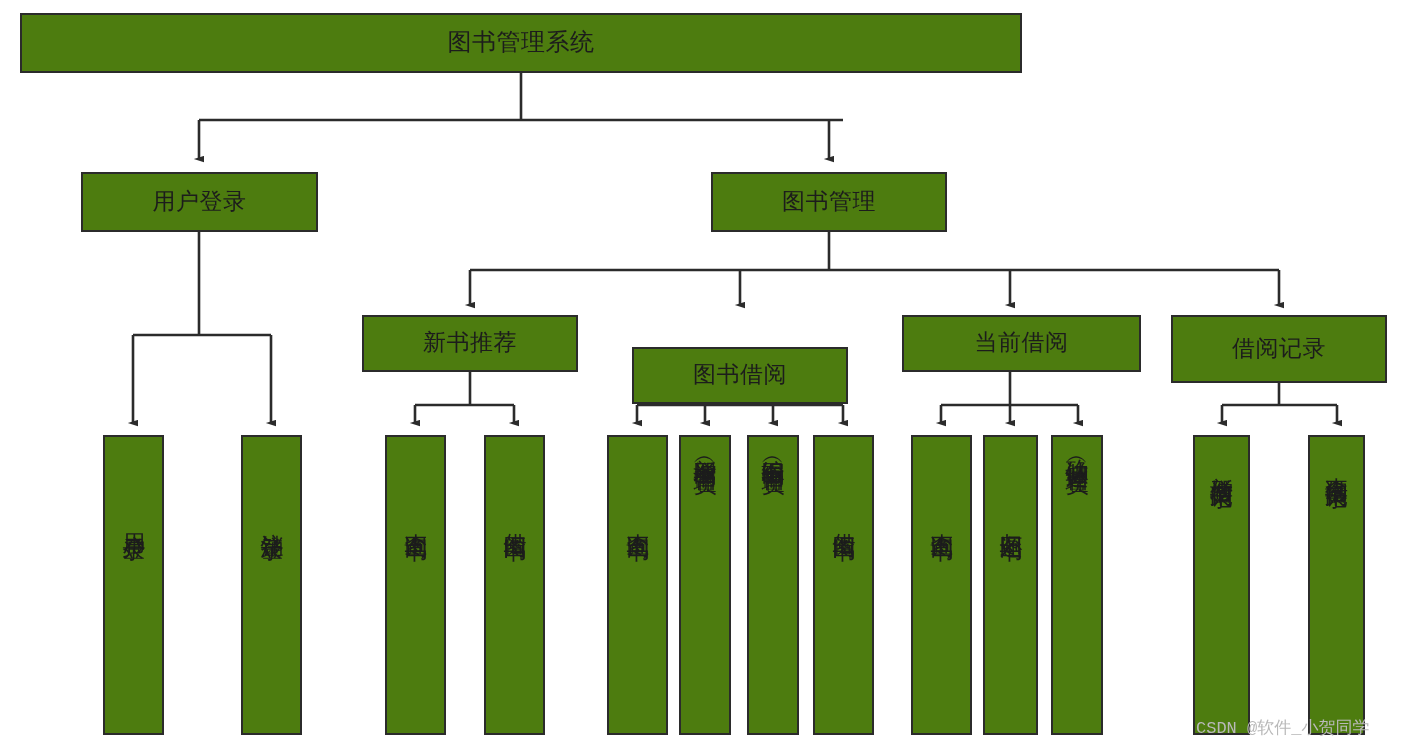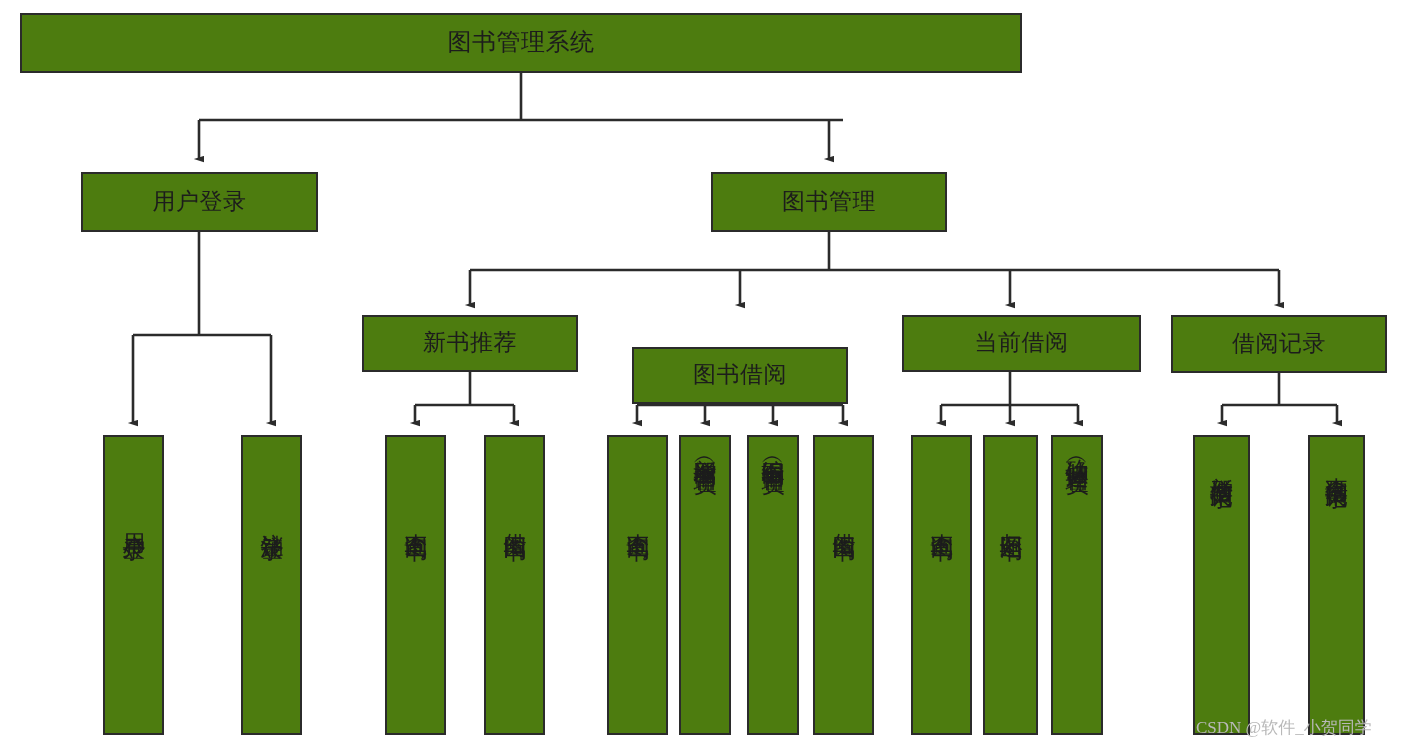--- a/index.html
+++ b/index.html
@@ -72,21 +72,21 @@
     font-size: 24px;
   }
   #watermark {
     position: absolute;
     left: 1196px;
     top: 716px;
     font-size: 17px;
     color: #b9b9b9;
     white-space: nowrap;
     z-index: 3;
-    font-family: Liberation Serif, serif;
+    font-family: Liberation Mono, monospace;
   }
 </style>
 </head>
 <body>
 
 <div id="diagram-root">
 
   <svg id="connector-layer" viewBox="0 0 1405 747" width="1405" height="747" xmlns="http://www.w3.org/2000/svg">
     <defs>
       <marker id="arrowhead" markerWidth="10" markerHeight="11" refX="3.2" refY="5.2" orient="auto" markerUnits="userSpaceOnUse">
@@ -151,21 +151,21 @@
 
   <div class="node horiz" style="left:362px; top:315px; width:216px; height:57px;">
     <span class="node-label">新书推荐</span>
   </div>
   <div class="node horiz" style="left:632px; top:315px; width:216px; height:57px;margin-top:32px;">
     <span class="node-label">图书借阅</span>
   </div>
   <div class="node horiz" style="left:902px; top:315px; width:239px; height:57px;">
     <span class="node-label">当前借阅</span>
   </div>
-  <div class="node horiz" style="left:1171px; top:315px; width:216px; height:58px;">
+  <div class="node horiz" style="left:1171px; top:315px; width:216px; height:68px;">
     <span class="node-label">借阅记录</span>
   </div>
 
   <div class="node vert" style="left:103px; top:435px; width:61px; height:300px; padding-top:78px;">
     <span class="node-label">用户登录</span>
   </div>
   <div class="node vert" style="left:241px; top:435px; width:61px; height:300px; padding-top:78px;">
     <span class="node-label">注销登录</span>
   </div>
 

